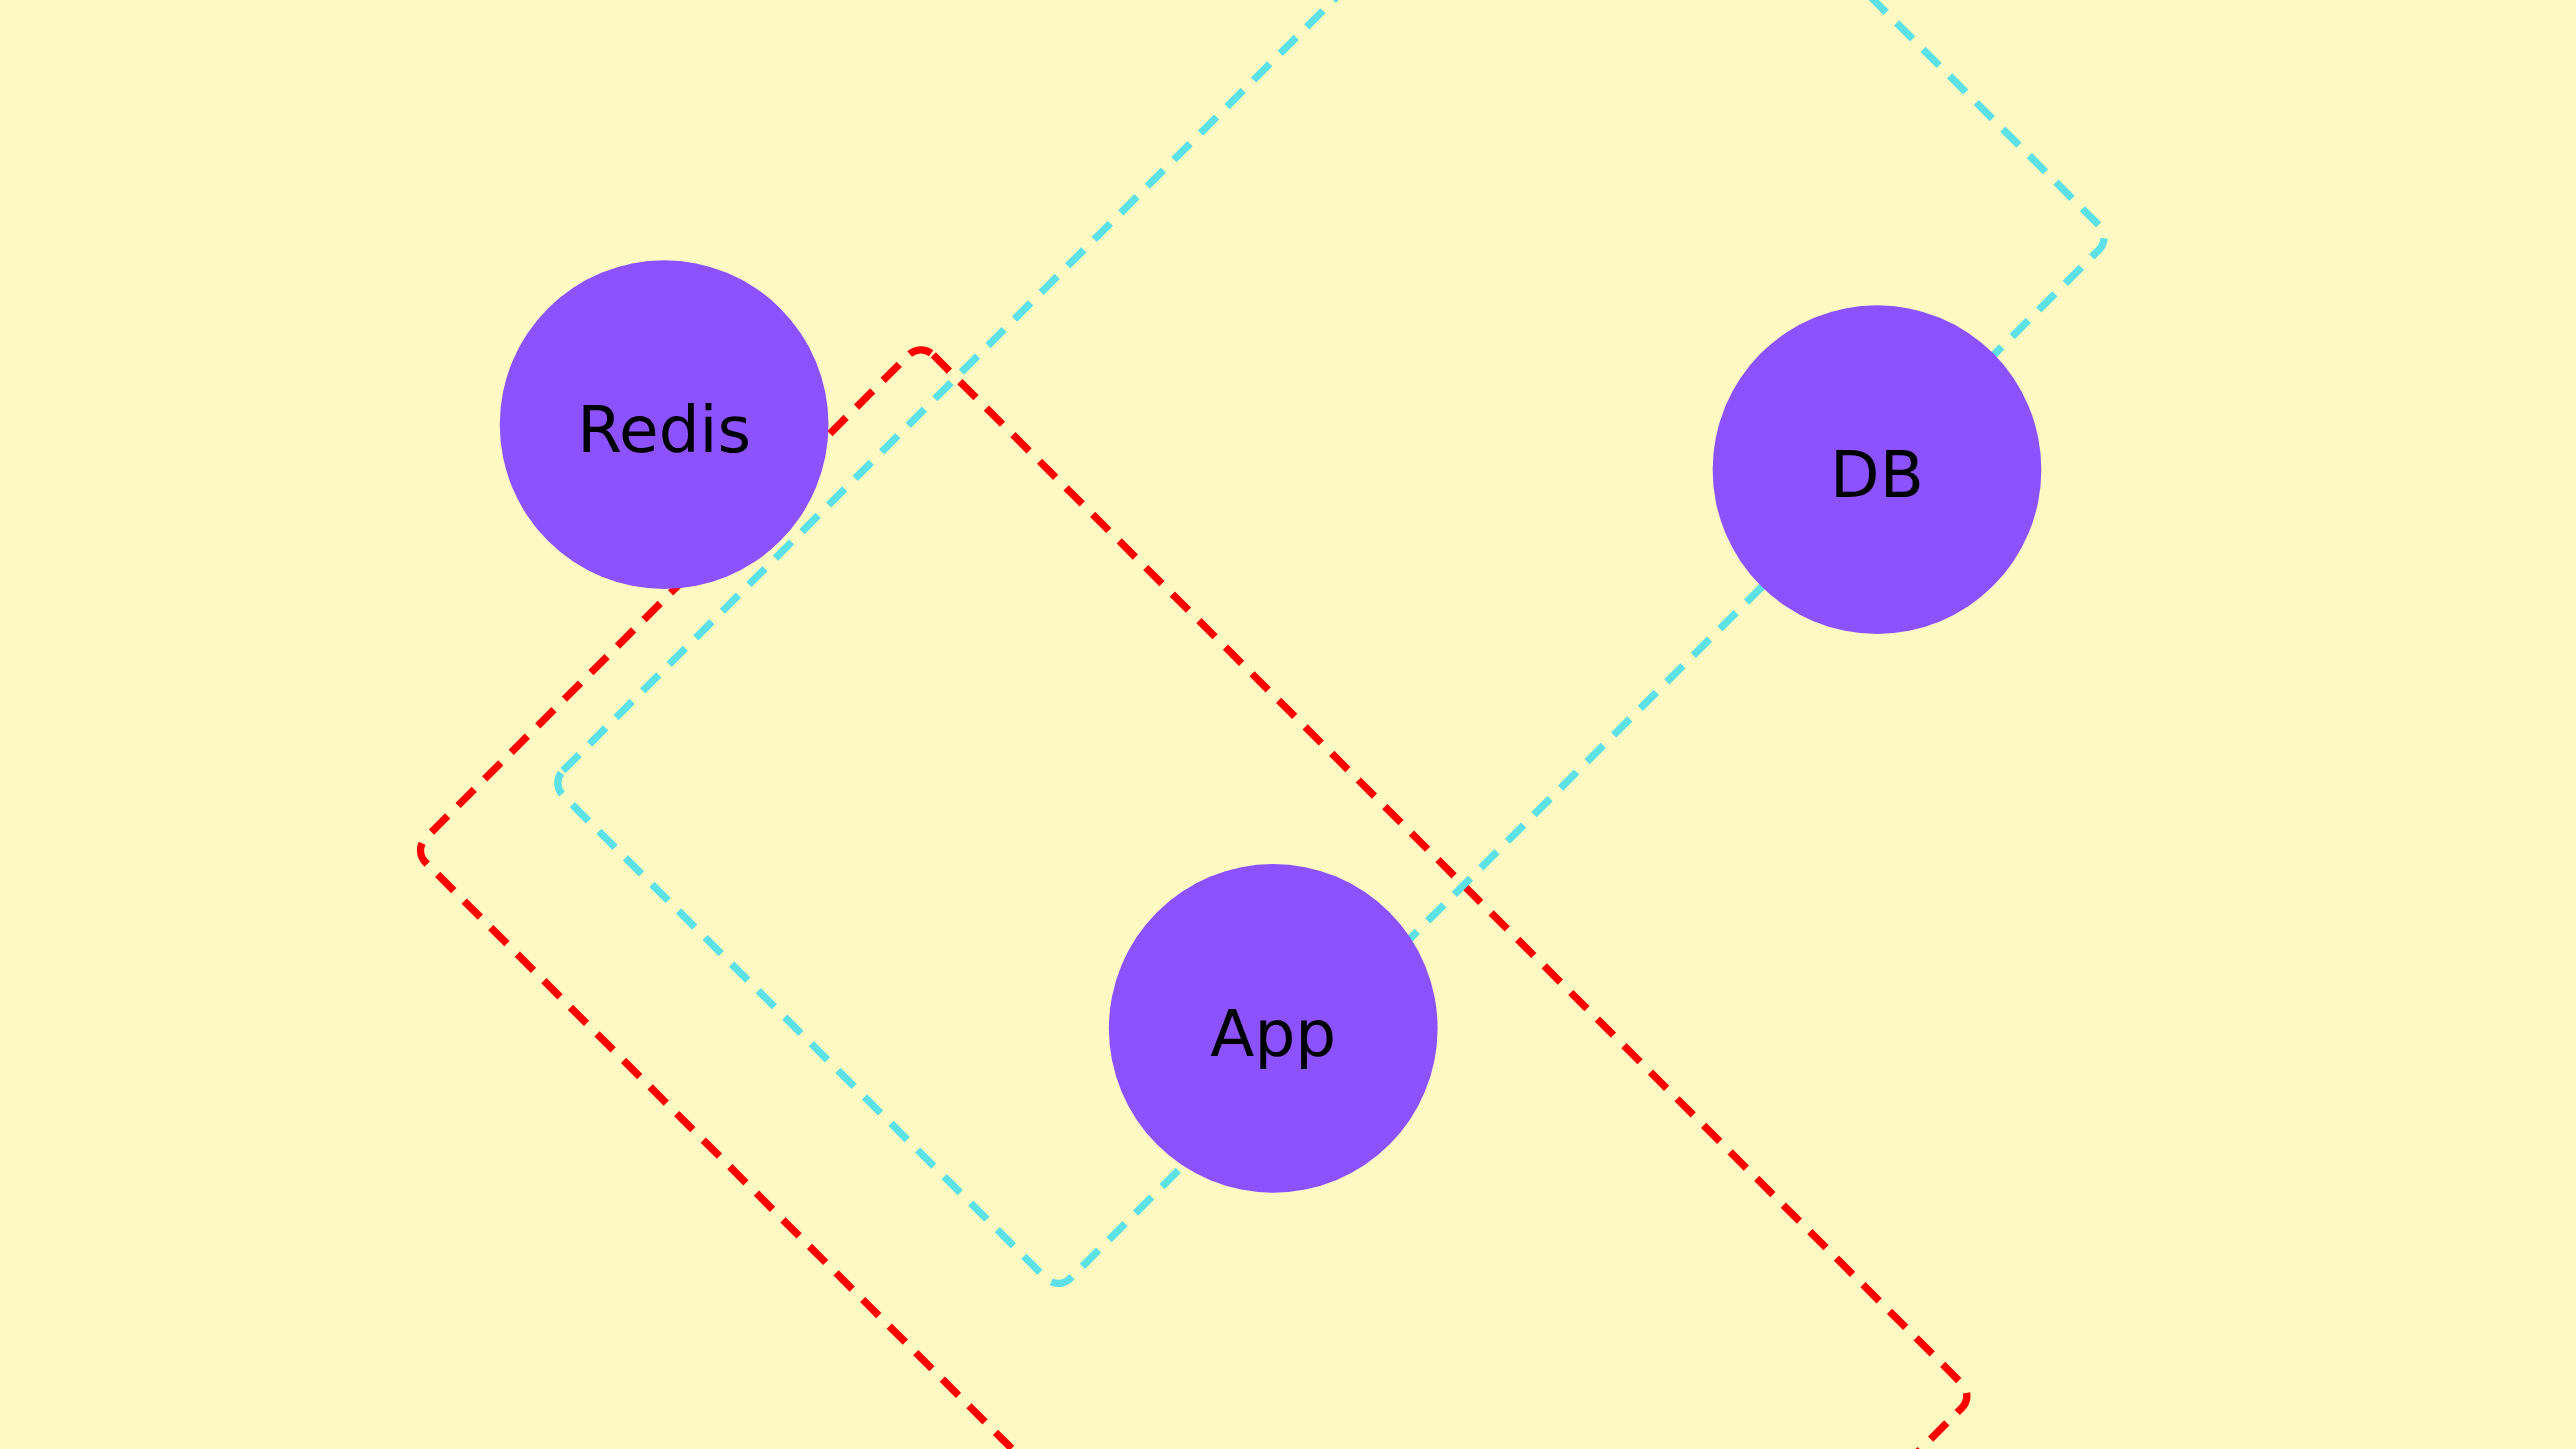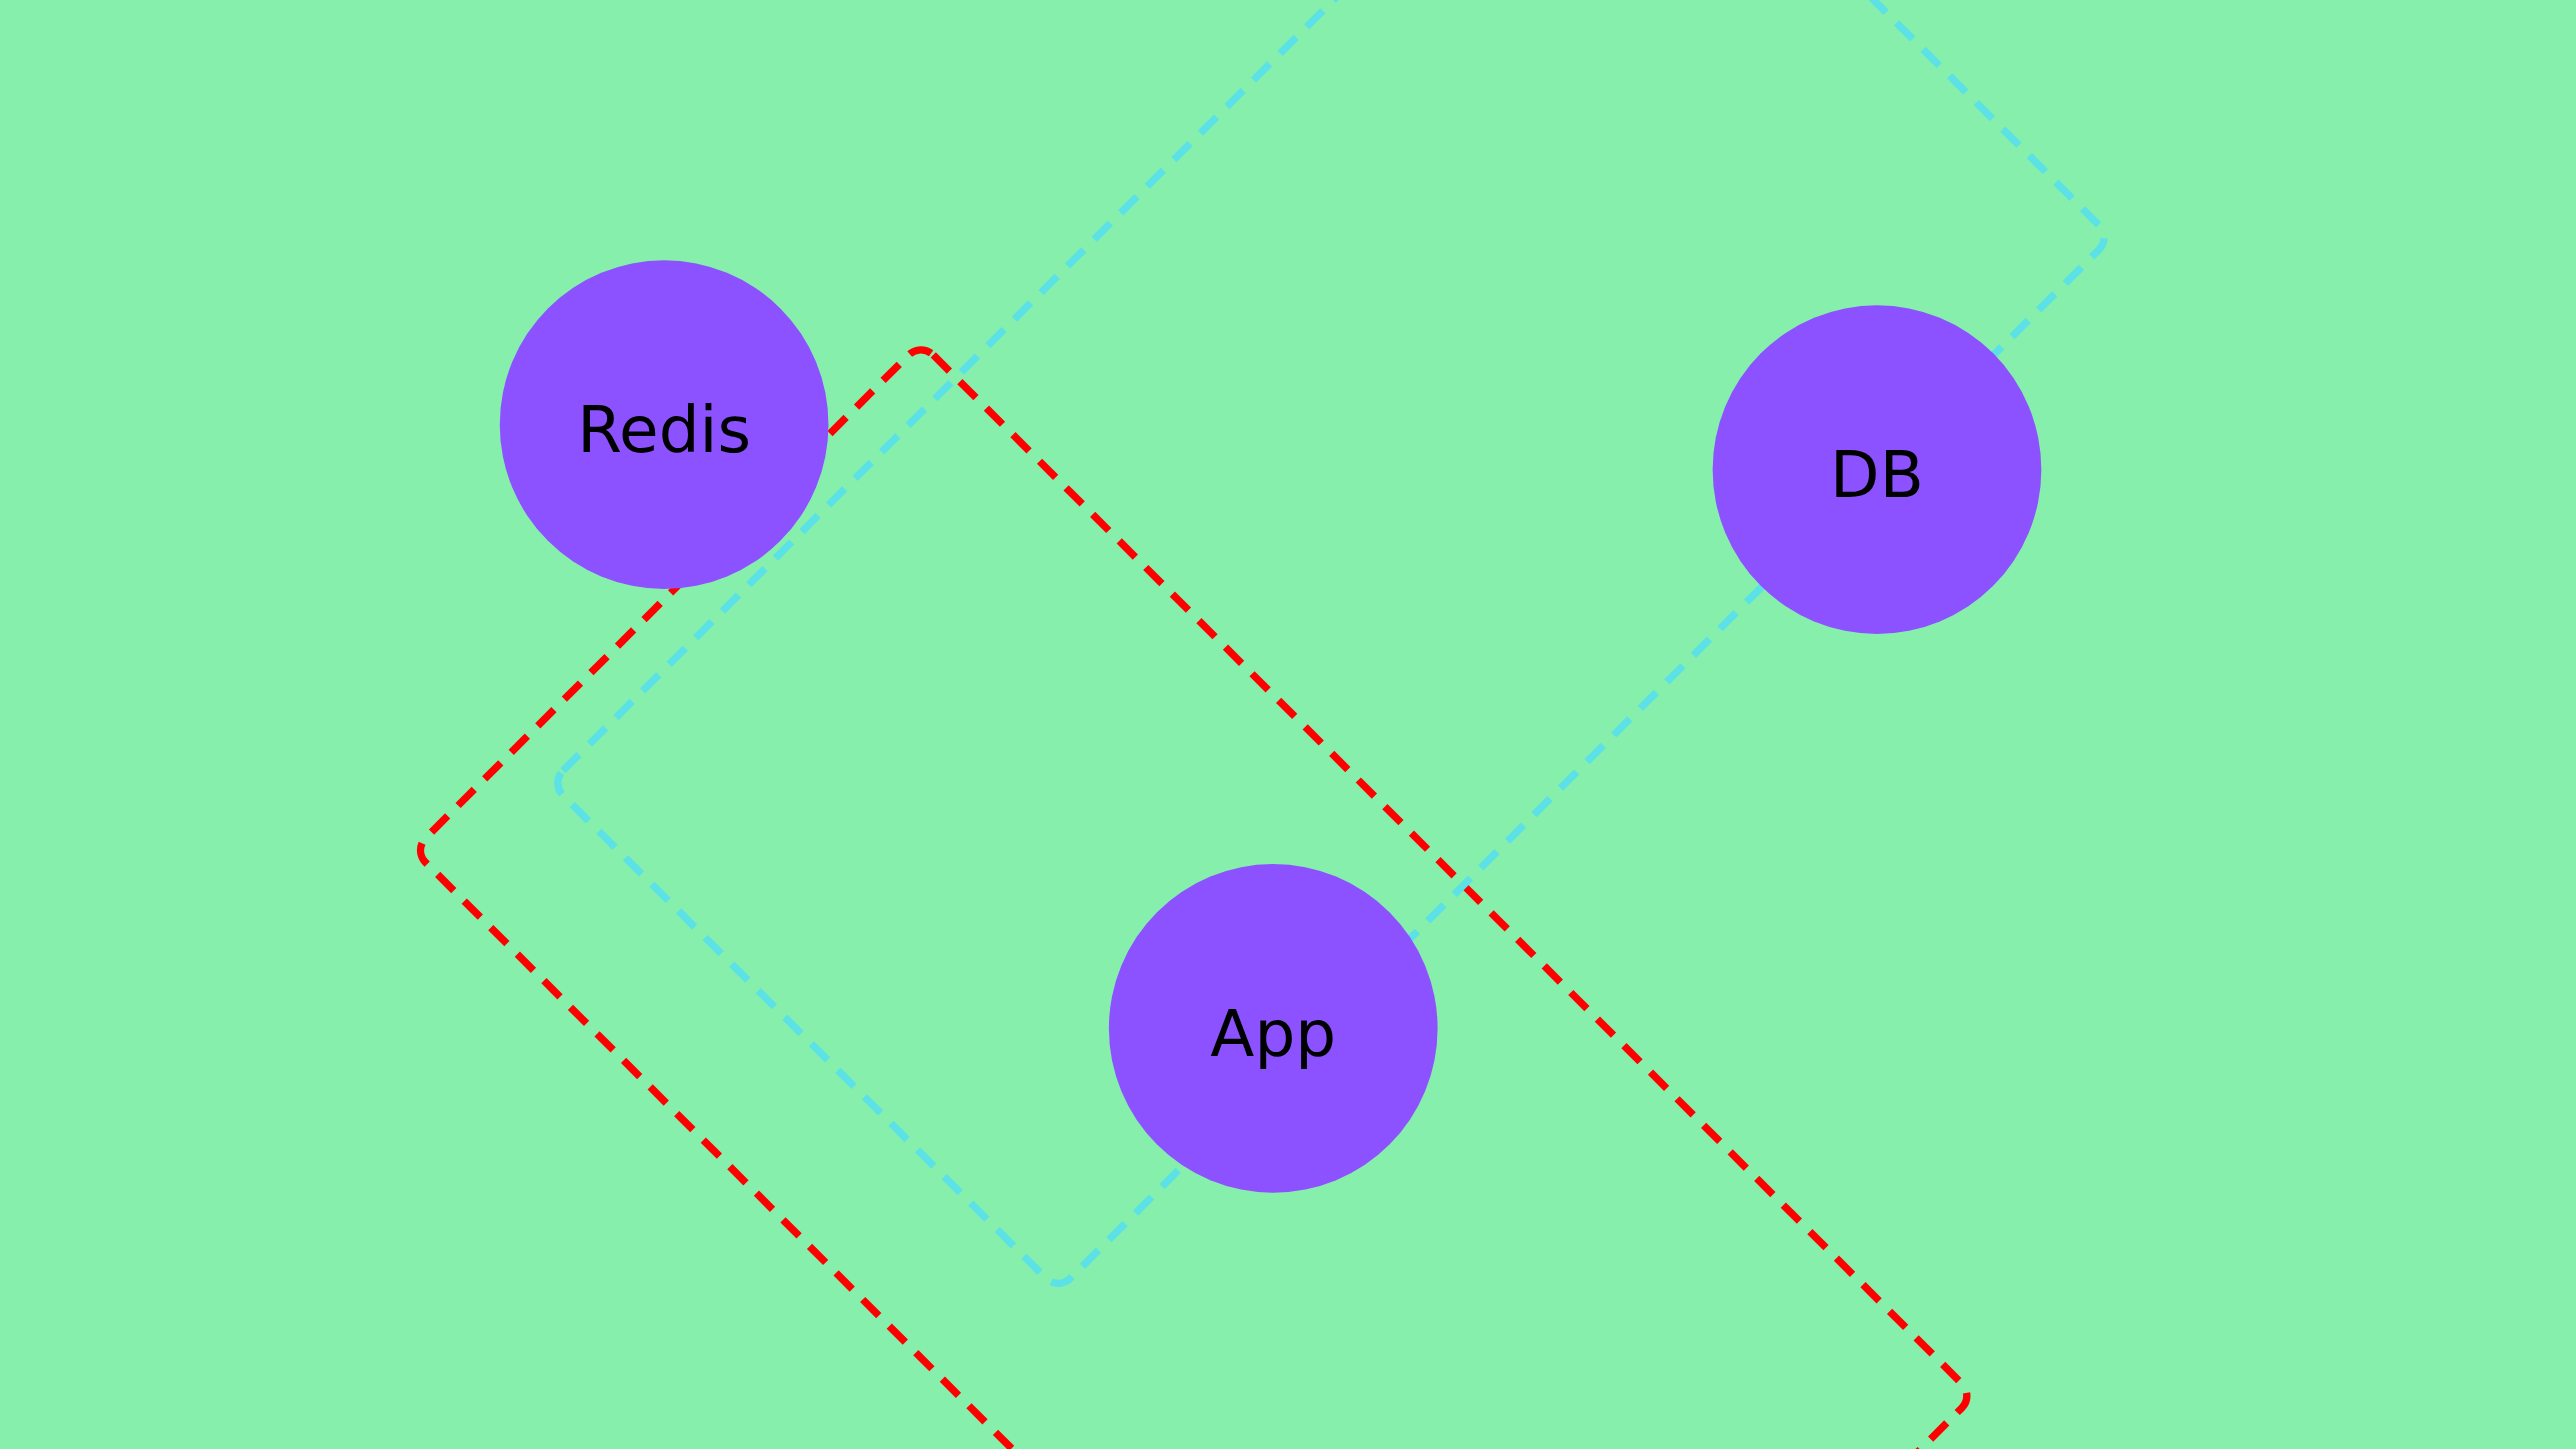--- a/index.html
+++ b/index.html
@@ -10,21 +10,21 @@
     height: 1449px;
     overflow: hidden;
   }
   body {
     font-family: "DejaVu Sans", sans-serif;
   }
   #canvas-root {
     position: relative;
     width: 2576px;
     height: 1449px;
-    background: #86efac;
+    background: #fef9c3;
   }
   #diagram-svg {
     position: absolute;
     inset: 0;
     width: 2576px;
     height: 1449px;
     display: block;
   }
   .node-label {
     font-family: "DejaVu Sans", sans-serif;

